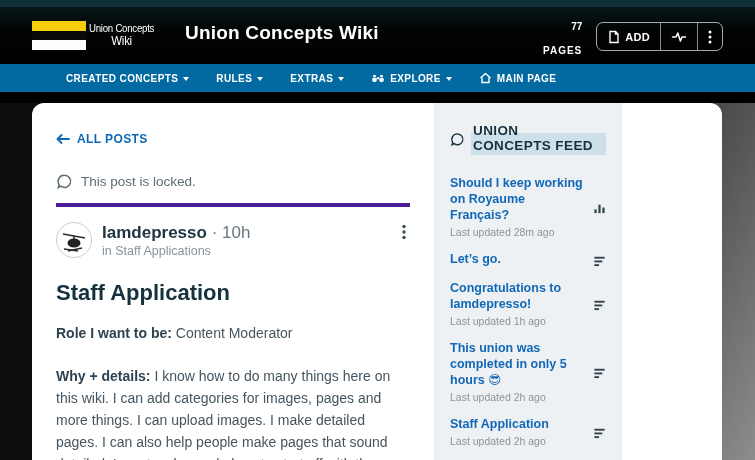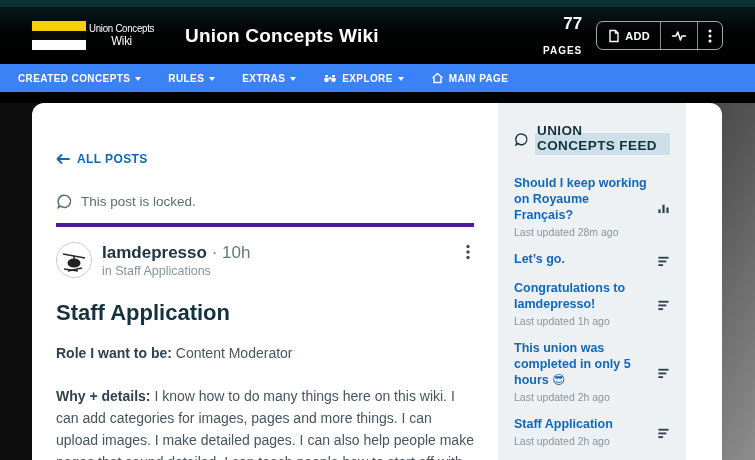--- a/index.html
+++ b/index.html
@@ -2,54 +2,54 @@
 <html><head>
 <meta charset="utf-8">
 <style>
   * { margin:0; padding:0; box-sizing:border-box; }
   html,body { width:755px; height:460px; overflow:hidden; background:#000;
     font-family:"Liberation Sans","DejaVu Sans",sans-serif; }
 
   
   .top-strip { height:7px; background:#0d3136; }
   .site-header { height:57px; background:linear-gradient(#07181a, #030405 40%, #000);
-    display:flex; align-items:center; padding:4px 32px; color:#fff; }
+    display:flex; padding:15px 32px; color:#fff; }
   .logo { display:flex; align-items:center; cursor:pointer; }
   .logo-flag { width:54px; height:29px; display:flex; flex-direction:column; flex:none; }
   .logo-flag .s1 { height:10px; background:#f5cf0a; }
   .logo-flag .s2 { height:9px;  background:#0a0a0a; }
   .logo-flag .s3 { height:10px; background:#fdfdfd; }
   .logo-words { margin-left:3px; text-align:center; line-height:1.05;
     letter-spacing:-0.3px; transform:scaleX(.88); transform-origin:left center; }
   .logo-words .l1 { font-size:11px; }
   .logo-words .l2 { font-size:13px; }
   .site-title { margin-left:22px; font-size:19px; font-weight:700; letter-spacing:.2px; }
   .header-spacer { flex:1; }
   .pages-stat { text-align:right; margin-right:14px; line-height:1; }
-  .pages-stat .num { font-size:17px; font-weight:700; }
+  .pages-stat .num { font-size:10px; font-weight:700; }
   .pages-stat .lbl { font-size:10px; letter-spacing:1px; margin-top:14px; font-weight:700; }
   .btn-group { display:flex; align-items:stretch; height:29px;
     border:1px solid rgba(255,255,255,.65); border-radius:7px; overflow:hidden; }
   .btn-seg { display:flex; align-items:center; padding:0 10px; gap:4px; cursor:pointer;
     font-size:11px; font-weight:700; letter-spacing:.3px; }
   .btn-seg + .btn-seg { border-left:1px solid rgba(255,255,255,.55); }
 
   
-  .wiki-nav { height:28px; background:#3b82f6; display:flex; align-items:center;
-    padding-left:18px; gap:27px; color:#fff; }
+  .wiki-nav { height:28px; background:#0369a1; display:flex; align-items:center;
+    padding-left:66px; gap:27px; color:#fff; }
   .nav-item { display:flex; align-items:center; gap:5px; font-size:10px; font-weight:700;
     letter-spacing:.4px; cursor:pointer; white-space:nowrap; }
   .chev { width:0; height:0; border-left:3.5px solid transparent;
     border-right:3.5px solid transparent; border-top:4.5px solid #fff; margin-top:1px; }
 
   
   .page-bg { height:368px; background:linear-gradient(118deg,#0d0d0d 38%,#222 58%,#555 80%,#8f8f8f 100%); }
   .card { margin-left:32px; width:690px; height:357px; margin-top:11px;
     border-radius:12px 12px 0 0; overflow:hidden; display:flex; background:#fff; }
-  .main-col { width:466px; padding:27px 24px 0;margin-top:20px; }
+  .main-col { width:402px; padding:27px 24px 0; }
   .rail-col { width:188px; background:#eef1f3; padding:20px 16px 0; }
 
   
   .back-link { display:inline-flex; align-items:center; gap:7px; color:#0d69b5;
     font-size:12px; font-weight:700; letter-spacing:.4px; cursor:pointer; margin-bottom:27px; }
   .lock-row { display:flex; align-items:center; gap:8px; color:#5b6d75; font-size:13.5px;
     padding-bottom:13px; border-bottom:4px solid #4c1d95; }
   .post-head { display:flex; align-items:flex-start; margin-top:15px; }
   .avatar { width:36px; height:36px; border-radius:50%; background:#fff;
     border:1px solid #c9ced1; flex:none; cursor:pointer; overflow:hidden;

